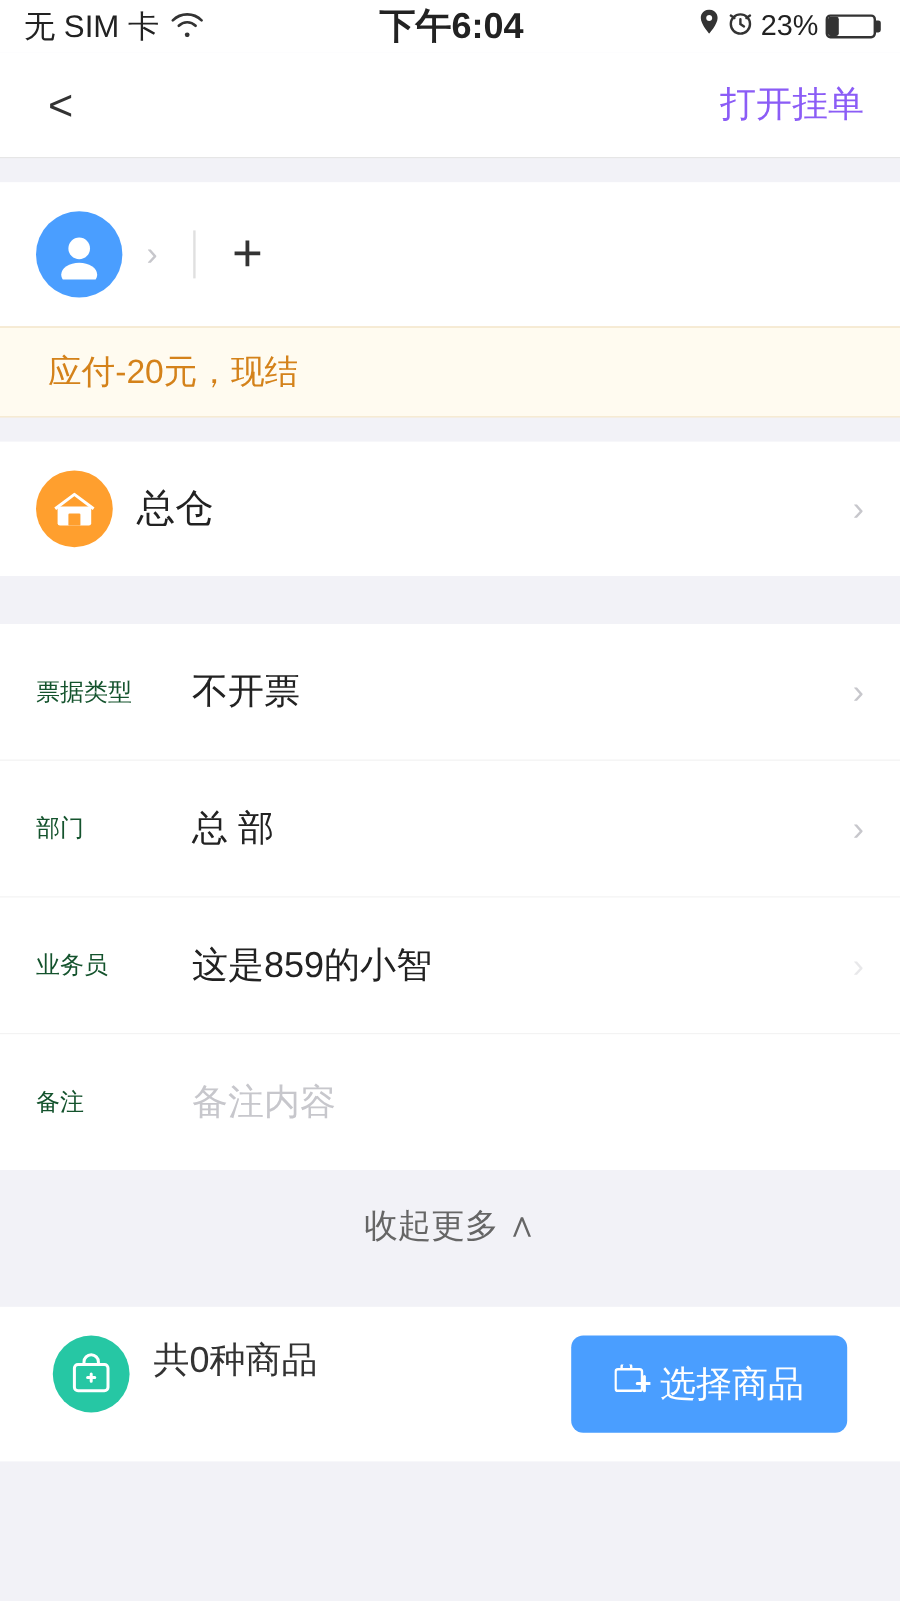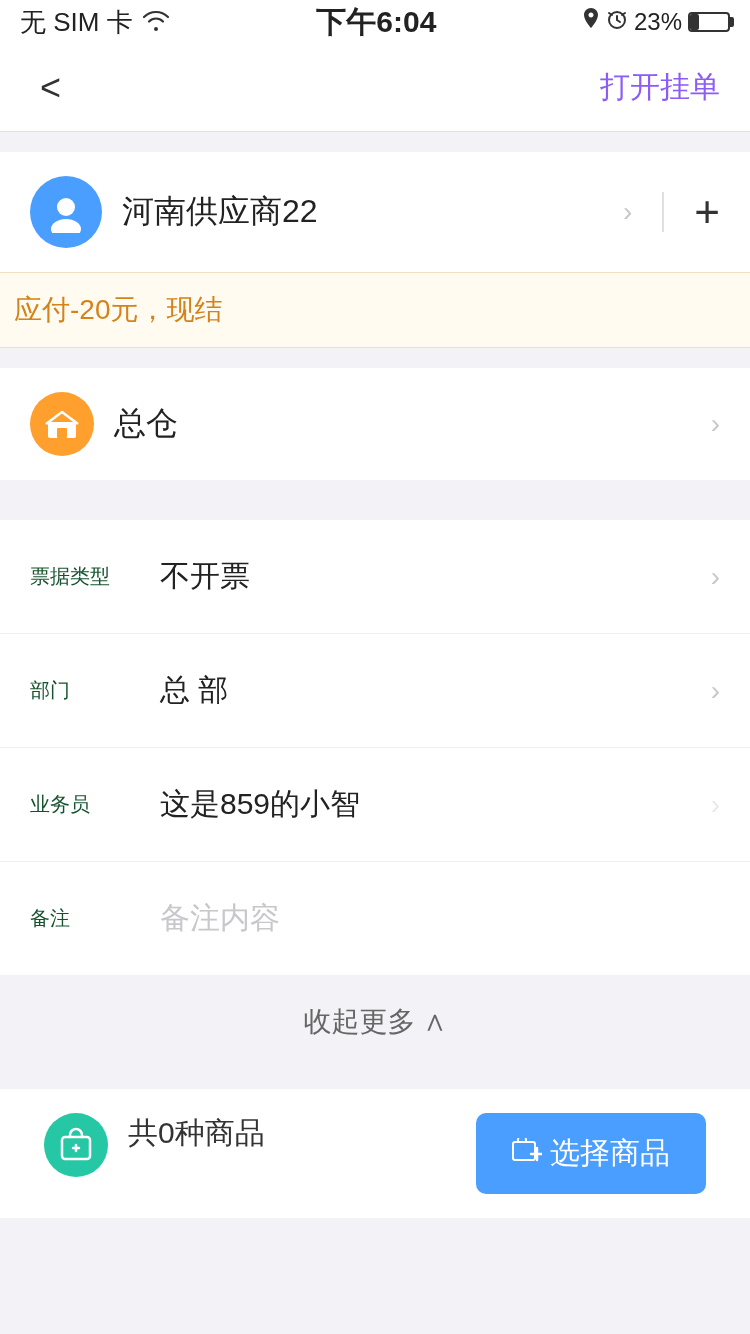--- a/index.html
+++ b/index.html
@@ -131,21 +131,21 @@
     .supplier-add {
       font-size: 44px;
       color: #333;
       cursor: pointer;
       line-height: 1;
     }
 
     
     .notice-banner {
       background: #fffbf0;
-      padding: 18px 14px;
+      padding: 18px 40px;
       font-size: 28px;
       color: #d4821a;
       border-top: 1px solid #f0e0c0;
       border-bottom: 1px solid #f0e0c0;
     }
 
     
     .warehouse-row {
       display: flex;
       align-items: center;
@@ -315,21 +315,20 @@
 <div class="section-gap"></div>
 
 <div class="card">
   <div class="supplier-row">
     <div class="supplier-avatar">
       <svg viewBox="0 0 42 42" fill="none">
         <circle cx="21" cy="16" r="9" fill="#fff"></circle>
         <ellipse cx="21" cy="38" rx="15" ry="10" fill="#fff"></ellipse>
       </svg>
     </div>
-    <span class="supplier-name">河南供应商22</span>
     <span class="supplier-arrow">›</span>
     <div class="supplier-divider"></div>
     <span class="supplier-add">+</span>
   </div>
   <div class="notice-banner">
     <span>应付-20元，现结</span>
   </div>
 </div>
 
 <div class="section-gap"></div>

